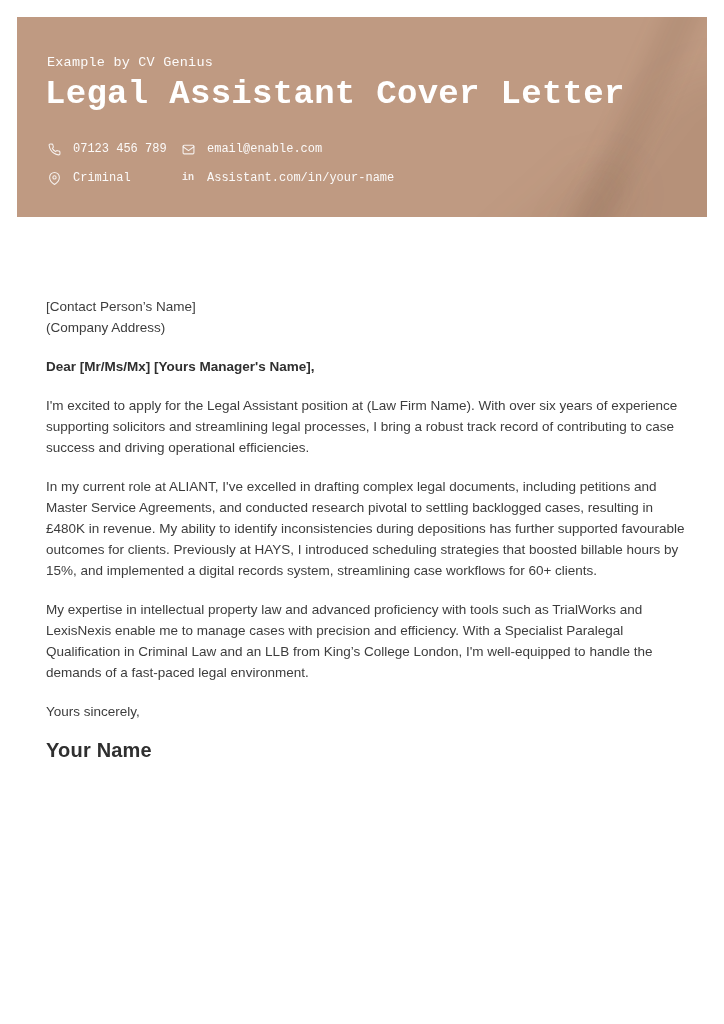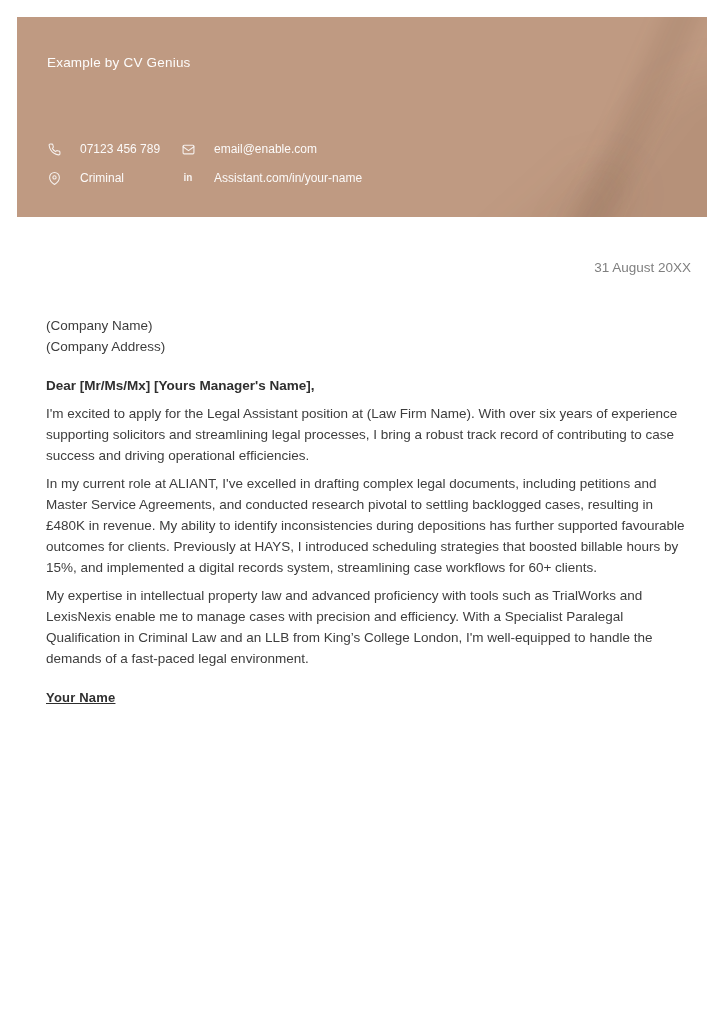--- a/index.html
+++ b/index.html
@@ -27,20 +27,21 @@
   
   .header {
     position: absolute;
     left: 17px;
     top: 17px;
     width: 690px;
     height: 200px;
     background: var(--header_bg);
     color: var(--header_text);
     overflow: hidden;
+    font-family: Liberation Mono, monospace;
   }
   .leaf-shadow { position: absolute; pointer-events: none; }
   .leaf-shadow.s1 {
     top: -60px; right: 55px; width: 34px; height: 330px;
     background: rgba(93, 58, 38, 0.10);
     transform: rotate(24deg);
     filter: blur(9px);
     border-radius: 30px;
   }
   .leaf-shadow.s2 {
@@ -78,21 +79,21 @@
     position: absolute;
     left: 30px; top: 125px;
     display: grid;
     grid-template-columns: 134px auto;
     row-gap: 15px;
     column-gap: 0;
   }
   .contact-item {
     display: flex;
     align-items: flex-end;
-    gap: 19px;
+    gap: 12px;
     font-size: 12px;
     color: rgba(255,255,255,0.95);
     white-space: nowrap;
   }
   .contact-item .icon {
     width: 14px; height: 14px;
     display: inline-flex;
     align-items: center;
     justify-content: center;
     color: rgba(255,255,255,0.85);
@@ -121,42 +122,42 @@
     color: var(--muted_text);
     font-size: 13.5px;
     line-height: 19px;
   }
   .recipient { margin-top: 38px; }
   .greeting {
     margin-top: 18px;
     font-weight: 700;
     color: var(--strong_text);
   }
-  .para { margin-top: 7px; }
+  .para { margin-top: 18px; }
   .closing { margin-top: 18px; }
   .signature {
     margin-top: 18px;
     font-weight: 700;
-    font-size: 13px;
+    font-size: 20px;
     color: var(--strong_text);
     letter-spacing: 0.2px;
-    text-decoration: underline;
   }
 </style>
 </head>
 <body>
 
 <div class="page">
 
   <header class="header">
     <div class="leaf-shadow s1"></div>
     <div class="leaf-shadow s2"></div>
     <div class="leaf-shadow s3"></div>
 
     <div class="eyebrow">Example by CV Genius</div>
+    <h1 class="title">Legal Assistant Cover Letter</h1>
 
     <div class="contact-grid">
 
       <div class="contact-item">
         <span class="icon">
           <svg viewBox="0 0 24 24" fill="none" stroke="currentColor" stroke-width="2" stroke-linecap="round" stroke-linejoin="round">
               <path d="M22 16.92v3a2 2 0 0 1-2.18 2 19.79 19.79 0 0 1-8.63-3.07 19.5 19.5 0 0 1-6-6A19.79 19.79 0 0 1 2.08 4.18 2 2 0 0 1 4.06 2h3a2 2 0 0 1 2 1.72c.12.96.37 1.9.72 2.81a2 2 0 0 1-.45 2.11L8.09 9.91a16 16 0 0 0 6 6l1.27-1.27a2 2 0 0 1 2.11-.45c.91.35 1.85.6 2.81.72A2 2 0 0 1 22 16.92z"></path>
             </svg>
         </span>
         <span class="contact-text">07123 456 789</span>
@@ -184,29 +185,29 @@
 
       <div class="contact-item">
         <span class="icon linkedin-glyph">in</span>
         <span class="contact-text">Assistant.com/in/your-name</span>
       </div>
 
     </div>
   </header>
 
   <main class="letter">
-    <div class="date">31 August 20XX</div>
 
     <div class="recipient">
-      <div>(Company Name)</div>
+      <div>[Contact Person’s Name]</div>
       <div>(Company Address)</div>
     </div>
 
     <p class="greeting">Dear [Mr/Ms/Mx] [Yours Manager's Name],</p>
 
     <p class="para">I'm excited to apply for the Legal Assistant position at (Law Firm Name). With over six years of experience supporting solicitors and streamlining legal processes, I bring a robust track record of contributing to case success and driving operational efficiencies.</p>
     <p class="para">In my current role at ALIANT, I've excelled in drafting complex legal documents, including petitions and Master Service Agreements, and conducted research pivotal to settling backlogged cases, resulting in £480K in revenue. My ability to identify inconsistencies during depositions has further supported favourable outcomes for clients. Previously at HAYS, I introduced scheduling strategies that boosted billable hours by 15%, and implemented a digital records system, streamlining case workflows for 60+ clients.</p>
     <p class="para">My expertise in intellectual property law and advanced proficiency with tools such as TrialWorks and LexisNexis enable me to manage cases with precision and efficiency. With a Specialist Paralegal Qualification in Criminal Law and an LLB from King’s College London, I'm well-equipped to handle the demands of a fast-paced legal environment.</p>
 
+    <p class="closing">Yours sincerely,</p>
     <p class="signature">Your Name</p>
   </main>
 
 </div>
 
 </body></html>

